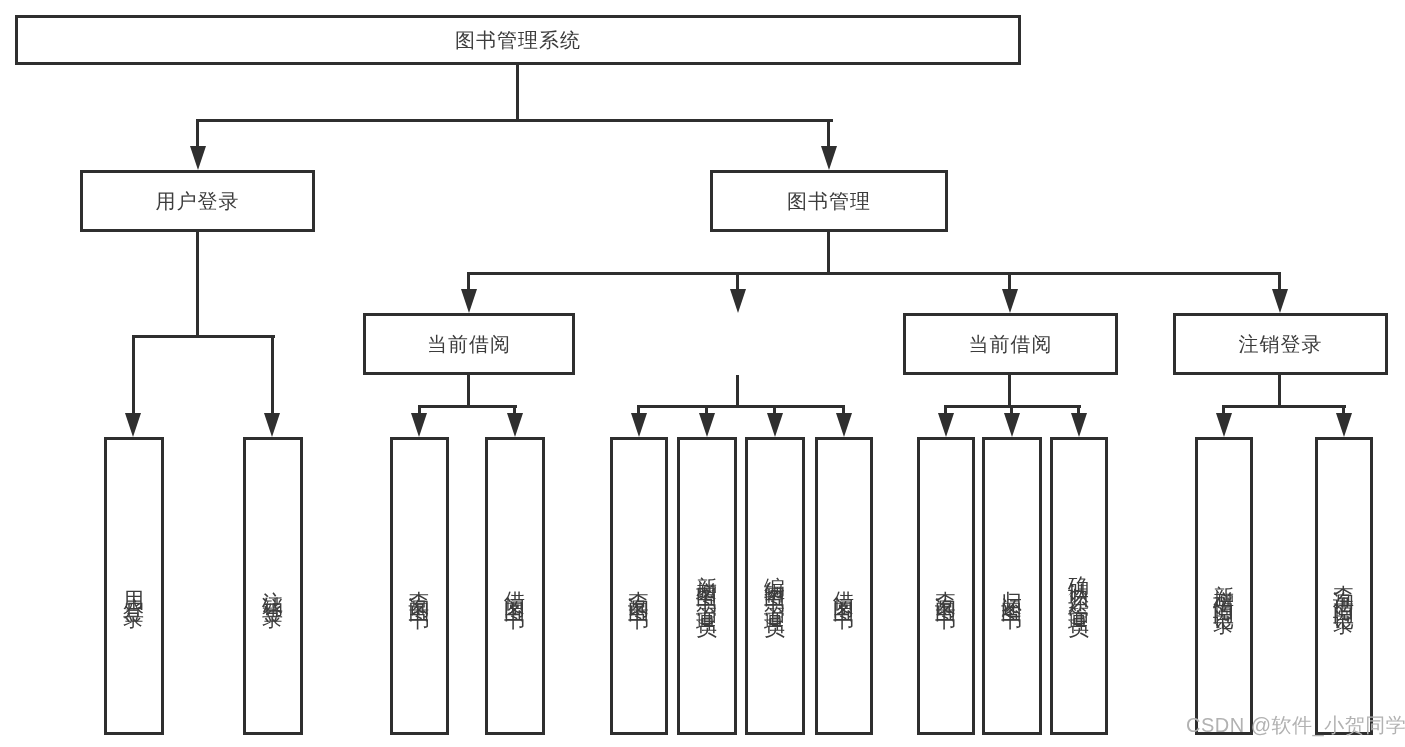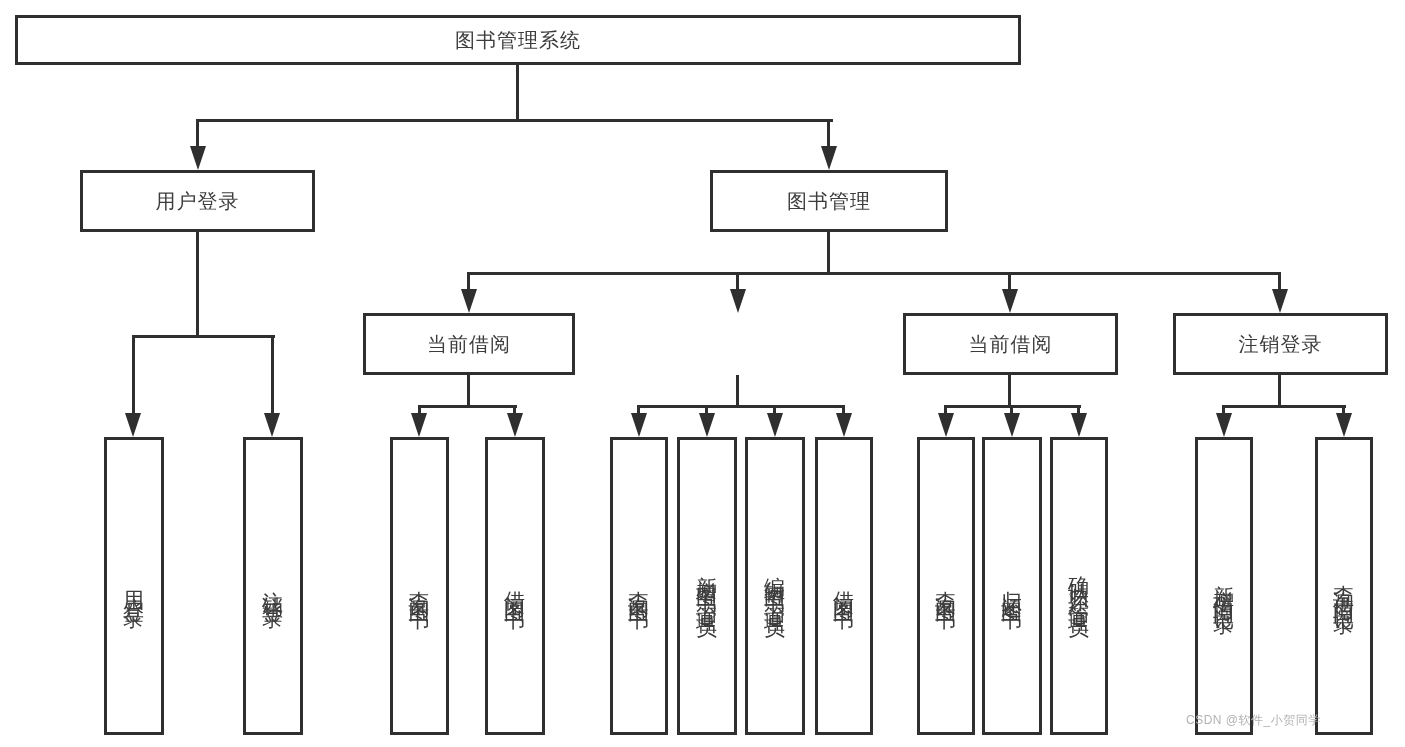--- a/index.html
+++ b/index.html
@@ -16,21 +16,21 @@
     writing-mode:vertical-rl;text-orientation:mixed;
     font-size:21px;letter-spacing:6px;line-height:1;color:#3c3c3c;
   }
   .line{position:absolute;background:#2f2f2f;z-index:1;}
   .arr{
     position:absolute;width:0;height:0;z-index:1;
     border-left:8px solid transparent;border-right:8px solid transparent;
     border-top:24px solid #2f2f2f;
   }
   .watermark{
-    position:absolute;left:1186px;top:712px;font-size:12px;color:#b2b2b2;
+    position:absolute;left:1186px;top:712px;font-size:20px;color:#b2b2b2;
     white-space:nowrap;z-index:5;letter-spacing:0.5px;
   }
 </style>
 </head>
 <body>
 
 <div class="canvas">
 
   <div class="node" style="left:15px;top:15px;width:1006px;height:50px">
     <span>图书管理系统</span>

